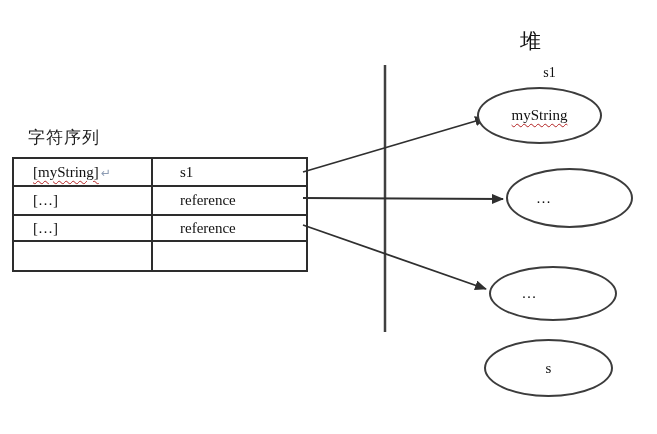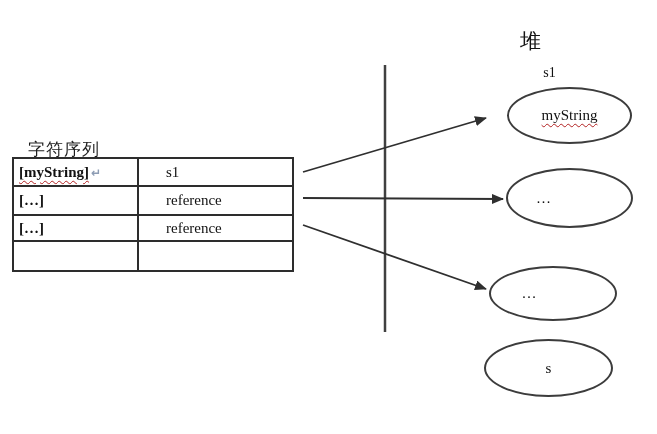--- a/index.html
+++ b/index.html
@@ -24,21 +24,20 @@
     pointer-events: none;
   }
   
   .col-header {
     position: absolute;
     font-family: "DejaVu Sans", sans-serif;
     font-size: 17px;
     color: #1c1c1c;
     letter-spacing: 1px;
     white-space: nowrap;
-    margin-top: 12px;
   }
   .col-header.h1 { left: 28px; top: 126px; }
   .col-header.h2 { left: 142px; top: 125px; }
 
   
   table.stack {
     position: absolute;
     left: 12px;
     top: 157px;
     border-collapse: collapse;
@@ -47,21 +46,21 @@
   table.stack td {
     border: 2px solid #2d2d2d;
     font-family: "Liberation Serif", "DejaVu Serif", serif;
     font-size: 15px;
     color: #111111;
     padding: 0;
     vertical-align: middle;
     white-space: nowrap;
     overflow: hidden;
   }
-  table.stack td.c1 { width: 118px; padding-left: 5px; font-weight: bold; }
+  table.stack td.c1 { width: 118px; padding-left: 19px; }
   table.stack td.c2 { width: 126px; padding-left: 27px; }
   table.stack tr.r1 td { height: 26px; }
   table.stack tr.r2 td { height: 27px; }
   table.stack tr.r3 td { height: 24px; }
   table.stack tr.r4 td { height: 28px; }
 
   .squiggle {
     text-decoration-line: underline;
     text-decoration-style: wavy;
     text-decoration-color: #b22222;
@@ -99,21 +98,21 @@
     border: 2px solid #3c3c3c;
     border-radius: 50%;
     background: #ffffff;
     display: flex;
     align-items: center;
     justify-content: center;
     font-family: "Liberation Serif", "DejaVu Serif", serif;
     font-size: 15px;
     color: #111111;
   }
-  .ellipse.e1 { left: 507px; top: 87px;  width: 121px; height: 53px; text-align: center; }
+  .ellipse.e1 { left: 477px; top: 87px;  width: 121px; height: 53px; text-align: center; }
   .ellipse.e2 { left: 506px; top: 168px; width: 123px; height: 56px; }
   .ellipse.e3 { left: 489px; top: 266px; width: 124px; height: 51px; }
   .ellipse.e4 { left: 484px; top: 339px; width: 125px; height: 54px; }
   .ellipse.e2 .node-text { transform: translateX(-26px); }
   .ellipse.e3 .node-text { transform: translateX(-24px); }
 </style>
 </head>
 <body>
 
 <div class="canvas">

